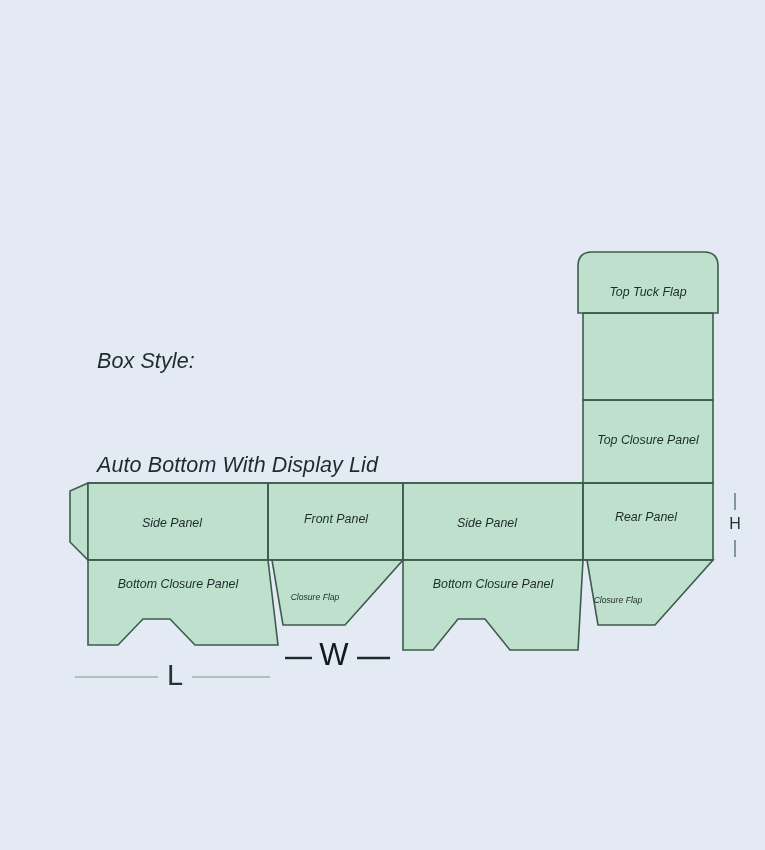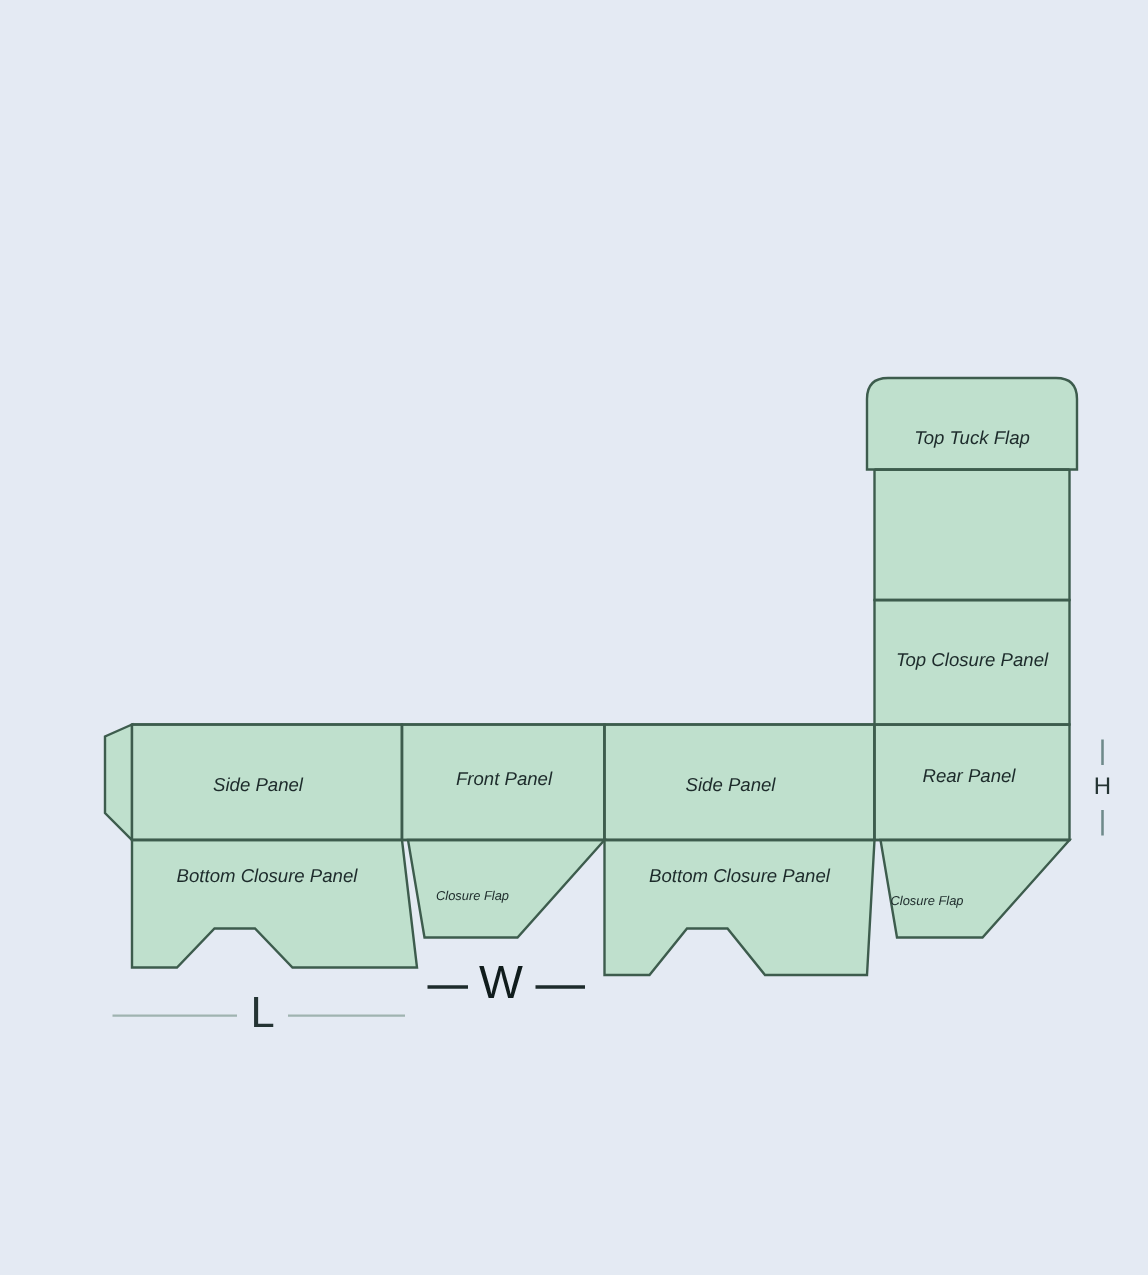--- a/index.html
+++ b/index.html
@@ -85,20 +85,24 @@
     fill: #243433;
     text-anchor: middle;
     dominant-baseline: middle;
   }
 </style>
 </head>
 <body>
 
 <div id="dieline-root">
 
+  <div class="title-block">
+    <span class="title-line">Box Style:</span>
+    <span class="title-line">Auto Bottom With Display Lid</span>
+  </div>
 
   <svg width="765" height="850" viewBox="0 0 765 850">
 
     <path class="panel" d="M 88,483 L 70,491 L 70,542 L 88,560 Z"></path>
 
     <rect class="panel" x="88" y="483" width="180" height="77"></rect>
 
     <rect class="panel" x="268" y="483" width="135" height="77"></rect>
 
     <rect class="panel" x="403" y="483" width="180" height="77"></rect>

